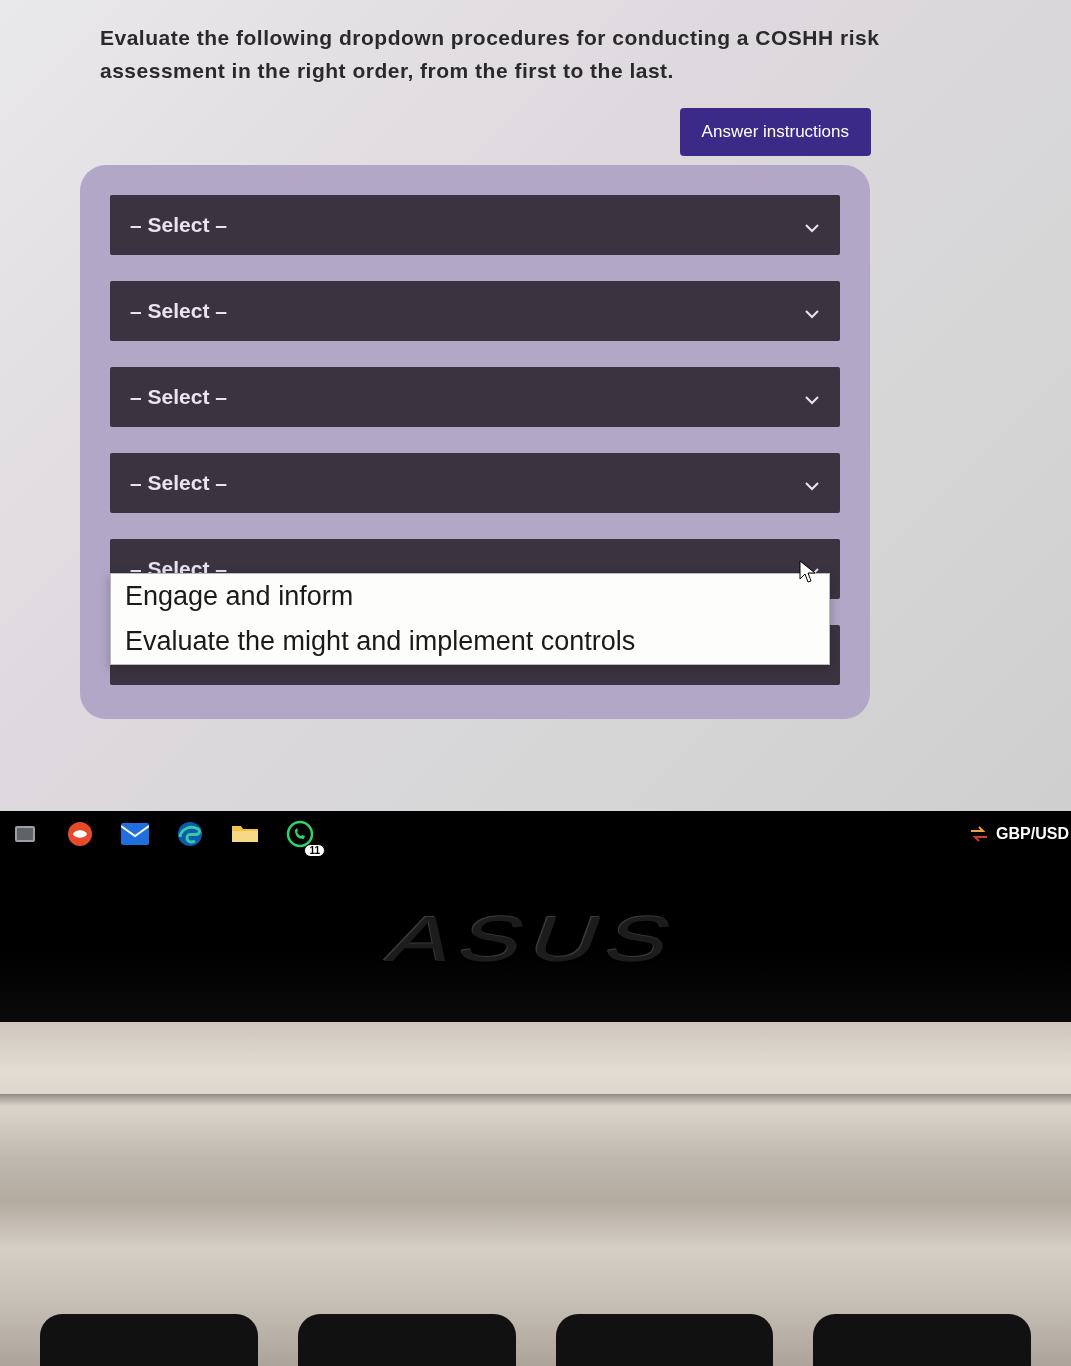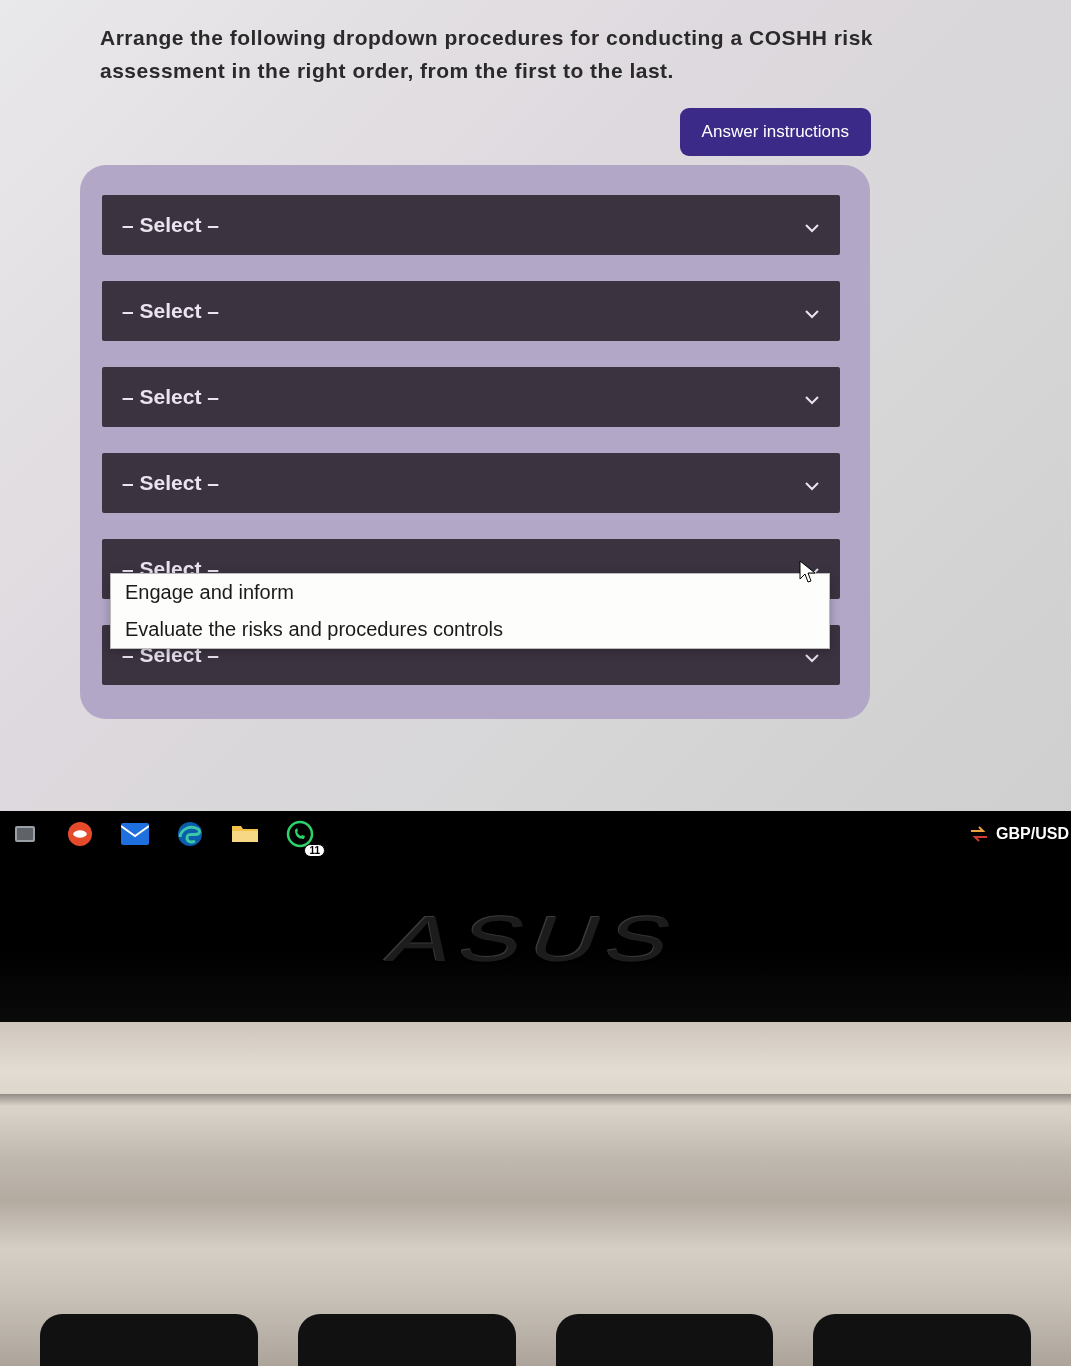--- a/index.html
+++ b/index.html
@@ -12,44 +12,44 @@
   }
 
   .question-text {
     position: absolute; left: 100px; top: 22px; width: 790px;
     font-size: 21px; font-weight: 700; color: #2a2a2a; line-height: 1.55; letter-spacing: .5px;
   }
 
   .instr-btn {
     position: absolute; right: 200px; top: 108px;
     background: #3b2a87; color: #fff; font-size: 17px; font-weight: 500;
-    padding: 14px 22px; border: none; border-radius: 9px; cursor: pointer;
+    padding: 14px 22px; border: none; border-radius: 4px; cursor: pointer;
   }
 
   .panel {
     position: absolute; left: 80px; top: 165px; width: 790px;
-    background: #b2a7c7; border-radius: 26px; padding: 30px 30px 34px 22px;
+    background: #b2a7c7; border-radius: 26px; padding: 30px 30px 34px 30px;
   }
 
   .select-row {
     background: #3c3341; color: #e9e4ee; font-weight: 700; font-size: 21px;
     padding: 18px 20px; border-radius: 2px; margin-bottom: 26px;
     display: flex; justify-content: space-between; align-items: center; cursor: pointer;
   }
   .select-row:last-child { margin-bottom: 0; }
   .chev { width: 16px; height: 16px; display: inline-block; }
   .chev svg { width: 16px; height: 16px; }
 
   .dropdown {
     position: absolute; left: 110px; top: 573px; width: 720px;
     background: #fdfdfc; box-shadow: 0 3px 10px rgba(0,0,0,.25);
     border: 1px solid #bbb; z-index: 5;
   }
   .dropdown-item {
-    padding: 7px 14px; font-size: 20px; color: #1a1a1a; cursor: pointer;
+    padding: 7px 14px; font-size: 27px; color: #1a1a1a; cursor: pointer;
   }
 
   .cursor {
     position: absolute; left: 799px; top: 560px; width: 18px; height: 24px; z-index: 6;
   }
 
   
   .taskbar {
     position: absolute; top: 811px; left: 0; width: 1071px; height: 45px;
     background: #000; display: flex; align-items: center; padding-left: 4px;
@@ -95,21 +95,21 @@
   .key {
     flex: 1; height: 52px; border-top-left-radius: 22px; border-top-right-radius: 22px;
     background: #111;
   }
 </style>
 </head>
 <body>
 
 <div class="screen">
 
-  <div class="question-text">Arrange the following dropdown procedures for conducting a COSHH risk assessment in the right order, from the first to the last.</div>
+  <div class="question-text">Evaluate the following dropdown procedures for conducting a COSHH risk assessment in the right order, from the first to the last.</div>
 
   <button class="instr-btn">Answer instructions</button>
 
   <div class="panel">
     <div class="select-row">
       <span>– Select –</span>
       <span class="chev">
         <svg viewBox="0 0 16 16">
             <path d="M2 5l6 6 6-6" fill="none" stroke="#e9e4ee" stroke-width="2"></path>
           </svg>
@@ -152,21 +152,21 @@
       <span class="chev">
         <svg viewBox="0 0 16 16">
             <path d="M2 5l6 6 6-6" fill="none" stroke="#e9e4ee" stroke-width="2"></path>
           </svg>
       </span>
     </div>
   </div>
 
   <div class="dropdown">
     <div class="dropdown-item">Engage and inform</div>
-    <div class="dropdown-item">Evaluate the risks and procedures controls</div>
+    <div class="dropdown-item">Evaluate the might and implement controls</div>
   </div>
 
   <div class="cursor">
     <svg viewBox="0 0 18 24">
         <path d="M1 1l0 18 5-5 3 8 3-1-3-8 7 0z" fill="#fff" stroke="#000" stroke-width="1"></path>
       </svg>
   </div>
 </div>
 
 <div class="taskbar">

